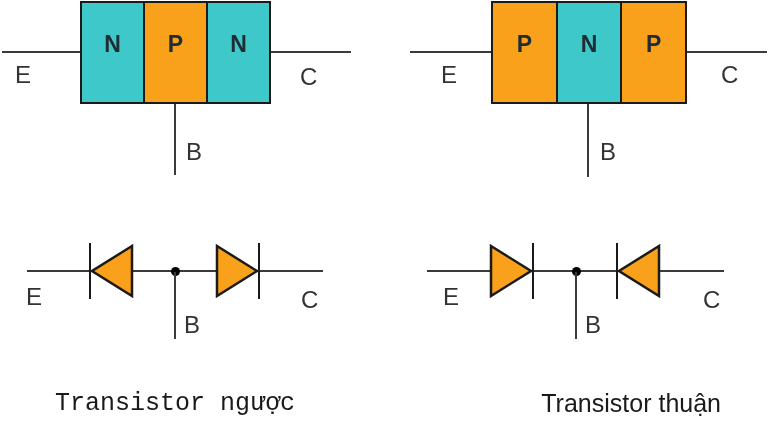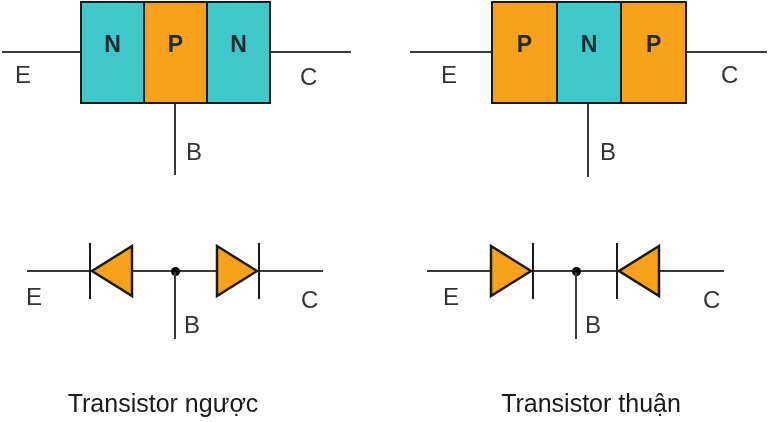--- a/index.html
+++ b/index.html
@@ -86,34 +86,34 @@
     </svg>
     <div class="dot" style="left:171px; top:267px;"></div>
     <div class="vwire" style="left:174px; top:272px; height:67px;"></div>
     <svg class="tri" style="left:215px; top:244px;" width="44" height="54" viewBox="0 0 44 54">
       <polygon points="2,2 42,27 2,52" fill="var(--orange)" stroke="var(--edge)" stroke-width="2.5"></polygon>
     </svg>
     <div class="bar" style="left:258px; top:243px; height:56px;"></div>
     <div class="term" style="left:26px;  top:285px;">E</div>
     <div class="term" style="left:301px; top:288px;">C</div>
     <div class="term" style="left:184px; top:313px;">B</div>
-    <div class="caption" style="left:33px; top:390px;">Transistor ngược</div>
+    <div class="caption" style="left:45px; top:390px;font-family:Liberation Mono, monospace;">Transistor ngược</div>
   </div>
 
   <div>
     <div class="hwire" style="left:427px; top:270px; width:297px;"></div>
     <svg class="tri" style="left:489px; top:244px;" width="44" height="54" viewBox="0 0 44 54">
       <polygon points="2,2 42,27 2,52" fill="var(--orange)" stroke="var(--edge)" stroke-width="2.5"></polygon>
     </svg>
     <div class="bar" style="left:532px; top:243px; height:56px;"></div>
     <div class="dot" style="left:572px; top:267px;"></div>
     <div class="vwire" style="left:575px; top:272px; height:67px;"></div>
     <div class="bar" style="left:616px; top:243px; height:56px;"></div>
     <svg class="tri" style="left:617px; top:244px;" width="44" height="54" viewBox="0 0 44 54">
       <polygon points="42,2 2,27 42,52" fill="var(--orange)" stroke="var(--edge)" stroke-width="2.5"></polygon>
     </svg>
     <div class="term" style="left:443px; top:285px;">E</div>
     <div class="term" style="left:703px; top:288px;">C</div>
     <div class="term" style="left:585px; top:313px;">B</div>
-    <div class="caption" style="left:461px; top:390px;">Transistor thuận</div>
+    <div class="caption" style="left:461px; top:390px;text-align:right;">Transistor thuận</div>
   </div>
 
 </div>
 
 </body></html>

